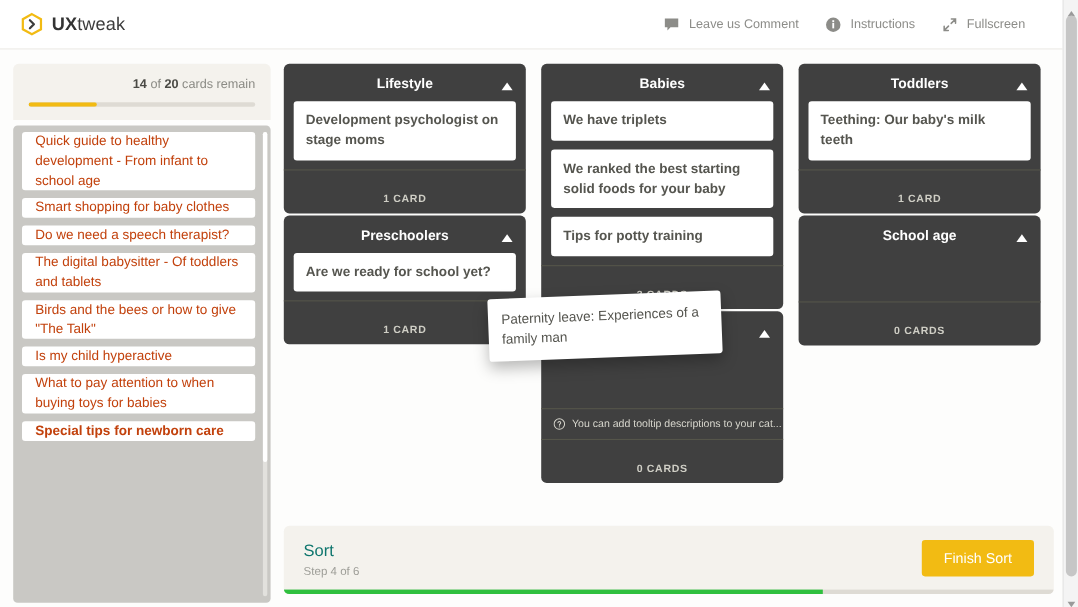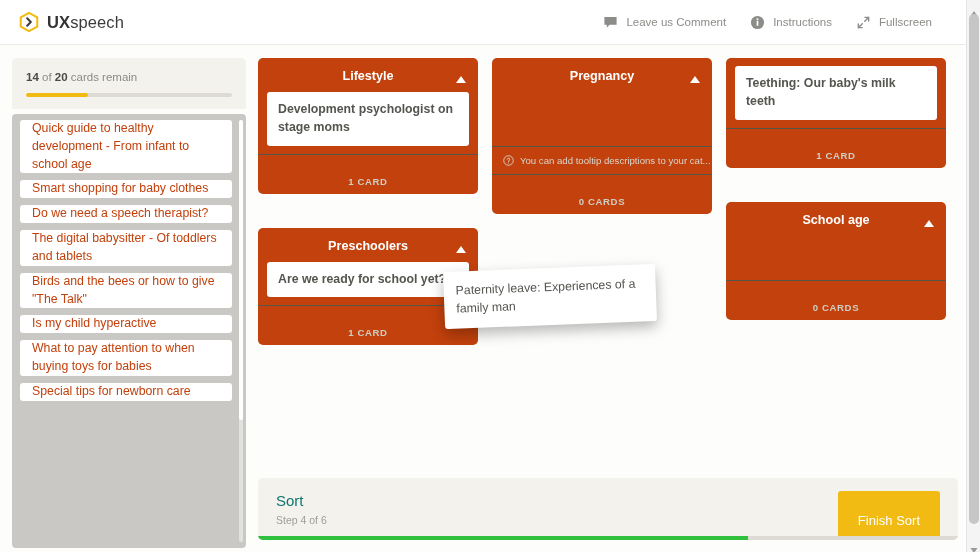--- a/index.html
+++ b/index.html
@@ -35,21 +35,21 @@
   .hact { display: flex; align-items: center; gap: 8px; cursor: pointer; }
   .hact .ic { width: 15px; height: 15px; display: flex; align-items: center; justify-content: center; }
 
   
   .sidebar {
     position: absolute; left: 12px; top: 58px; width: 234px; height: 484px;
   }
   .progress-card {
     background: #f4f2ed; border-radius: 5px 5px 0 0;
     padding: 13px 14px 12px 14px;
-    text-align: left;
+    text-align: right;
   }
   .progress-label { font-size: 11.5px; color: #8b8b85; }
   .progress-label b { color: #4a4a45; font-weight: bold; }
   .progress-track {
     margin-top: 10px; height: 4px; border-radius: 2px; background: #dedbd4;
     position: relative; overflow: hidden;
   }
   .progress-fill { position: absolute; left: 0; top: 0; height: 100%; background: #f2bb13; border-radius: 2px; }
 
   .cards-frame {
@@ -57,39 +57,39 @@
     height: 434px; padding: 6px 6px 6px 8px; position: relative; overflow: hidden;
   }
   .cards-scroll {
     height: 100%; overflow: hidden; padding-right: 8px;
   }
   .sb-card {
     background: #ffffff; border-radius: 3px;
     padding: 0 12px; margin-bottom: 7px;
     font-size: 12.3px; color: #c2410c; line-height: 1.45;
   }
-  .sb-card.with-hint { padding-bottom: 0; }
+  .sb-card.with-hint { padding-bottom: 0; font-weight: bold; }
   .side-scrollbar {
     position: absolute; right: 3px; top: 6px; width: 4px; height: 422px;
     background: #e2e1dd; border-radius: 2px;
   }
   .side-scrollbar .thumb {
     position: absolute; left: 0; top: 0; width: 4px; height: 300px;
     background: #ffffff; border-radius: 2px;
   }
 
   
   .board { position: absolute; left: 258px; top: 58px; right: 24px; height: 410px; }
   .col { position: absolute; width: 220px; }
   .col1 { left: 0; }
   .col2 { left: 234px; }
   .col3 { left: 468px; }
 
   .cat {
-    background: #c2410c; border-radius: 5px; margin-bottom: 34px;
+    background: #404040; border-radius: 5px; margin-bottom: 2px;
     padding: 8px 9px 0 9px; position: relative;
   }
   .cat-head {
     position: relative; text-align: center; padding: 3px 0 9px 0;
   }
   .cat-title { font-size: 12.6px; font-weight: bold; color: #ffffff; }
   .collapse-ic {
     position: absolute; right: 2px; top: 4px; width: 12px; height: 9px;
     cursor: pointer;
   }
@@ -128,21 +128,21 @@
     position: absolute; left: 258px; top: 478px; width: 700px; height: 62px;
     background: #f4f2ed; border-radius: 5px; overflow: hidden;
   }
   .footer-inner { padding: 14px 18px 0 18px; position: relative; height: 100%; }
   .footer-title { font-size: 15px; color: #0f766e; font-weight: normal; }
   .footer-step { font-size: 10.5px; color: #9e9e98; margin-top: 5px; }
   .finish-btn {
     position: absolute; right: 18px; top: 13px;
     background: #f2bb13; color: #ffffff; border: none;
     font-size: 13px; font-family: "Liberation Sans", sans-serif;
-    padding: 22px 20px; border-radius: 3px; cursor: pointer;
+    padding: 9px 20px; border-radius: 3px; cursor: pointer;
   }
   .footer-progress {
     position: absolute; left: 0; bottom: 0; width: 100%; height: 4px; background: #dedbd4;
   }
   .footer-progress .fp-fill { height: 100%; background: #2fc03e; }
 
   
   .win-scroll {
     position: absolute; right: 0; top: 0; width: 14px; height: 552px;
     background: #f4f4f4; border-left: 1px solid #e4e4e4;
@@ -161,21 +161,21 @@
 <div id="app">
 
   <div class="header">
     <div class="logo-wrap">
       <span class="hex">
         <svg width="22" height="22" viewBox="0 0 24 24">
           <polygon points="12,2 21,7 21,17 12,22 3,17 3,7" fill="none" stroke="#F2BB13" stroke-width="2.2"></polygon>
           <path d="M10 8 L14 12 L10 16" fill="none" stroke="#3c3c3c" stroke-width="2.2" stroke-linecap="round" stroke-linejoin="round"></path>
         </svg>
       </span>
-      <span class="logo-text"><b>UX</b><span class="light">speech</span></span>
+      <span class="logo-text"><b>UX</b><span class="light">tweak</span></span>
     </div>
 
     <div class="header-actions">
       <div class="hact">
         <span class="ic">
           <svg width="15" height="15" viewBox="0 0 16 16">
               <path d="M1.5 2h13v8.5h-7.5l-3 3v-3h-2.5z" fill="#8c8c88"></path>
             </svg>
         </span>
         <span>Leave us Comment</span>
@@ -263,20 +263,34 @@
                 <polygon points="6,1 11,8 1,8" fill="#ffffff"></polygon>
               </svg></span>
           </div>
           <div class="cat-body">
             <div class="cat-card">Are we ready for school yet?</div>
           </div>
           <div class="cat-count">1 CARD</div>
         </div>
       </div>
       <div class="col col2">
+        <div class="cat">
+          <div class="cat-head">
+            <div class="cat-title">Babies</div>
+            <span class="collapse-ic"><svg width="12" height="9" viewBox="0 0 12 9">
+                <polygon points="6,1 11,8 1,8" fill="#ffffff"></polygon>
+              </svg></span>
+          </div>
+          <div class="cat-body">
+            <div class="cat-card">We have triplets</div>
+            <div class="cat-card">We ranked the best starting solid foods for your baby</div>
+            <div class="cat-card">Tips for potty training</div>
+          </div>
+          <div class="cat-count">3 CARDS</div>
+        </div>
         <div class="cat pregnancy">
           <div class="cat-head">
             <div class="cat-title">Pregnancy</div>
             <span class="collapse-ic"><svg width="12" height="9" viewBox="0 0 12 9">
                 <polygon points="6,1 11,8 1,8" fill="#ffffff"></polygon>
               </svg></span>
           </div>
           <div class="cat-body"></div>
           <div class="cat-hint">
             <span class="q-ic-l"><svg width="11" height="11" viewBox="0 0 12 12">
@@ -284,20 +298,26 @@
                 <path d="M4.6 4.6a1.4 1.4 0 1 1 1.6 1.6v1" fill="none" stroke="#d7d6cd" stroke-width="1" stroke-linecap="round"></path>
                 <circle cx="6" cy="8.7" r=".6" fill="#d7d6cd"></circle>
               </svg></span>
             <span>You can add tooltip descriptions to your cat...</span>
           </div>
           <div class="cat-count">0 CARDS</div>
         </div>
       </div>
       <div class="col col3">
         <div class="cat">
+          <div class="cat-head">
+            <div class="cat-title">Toddlers</div>
+            <span class="collapse-ic"><svg width="12" height="9" viewBox="0 0 12 9">
+                <polygon points="6,1 11,8 1,8" fill="#ffffff"></polygon>
+              </svg></span>
+          </div>
           <div class="cat-body">
             <div class="cat-card">Teething: Our baby's milk teeth</div>
           </div>
           <div class="cat-count">1 CARD</div>
         </div>
         <div class="cat empty-school">
           <div class="cat-head">
             <div class="cat-title">School age</div>
             <span class="collapse-ic"><svg width="12" height="9" viewBox="0 0 12 9">
                 <polygon points="6,1 11,8 1,8" fill="#ffffff"></polygon>

